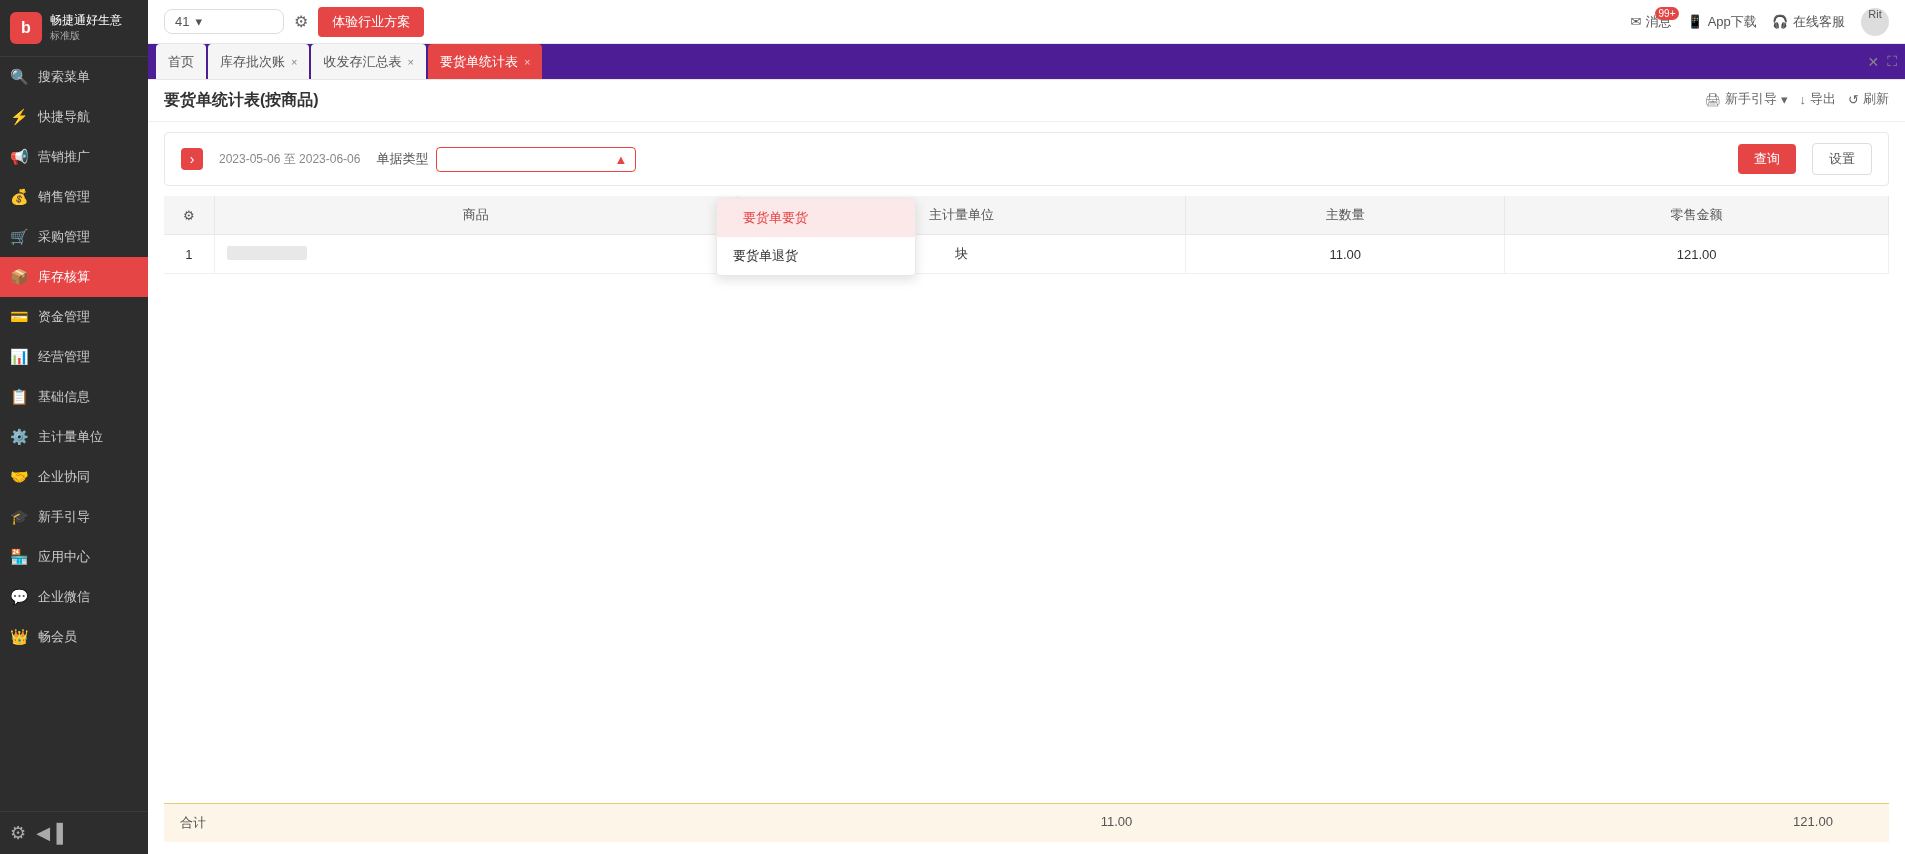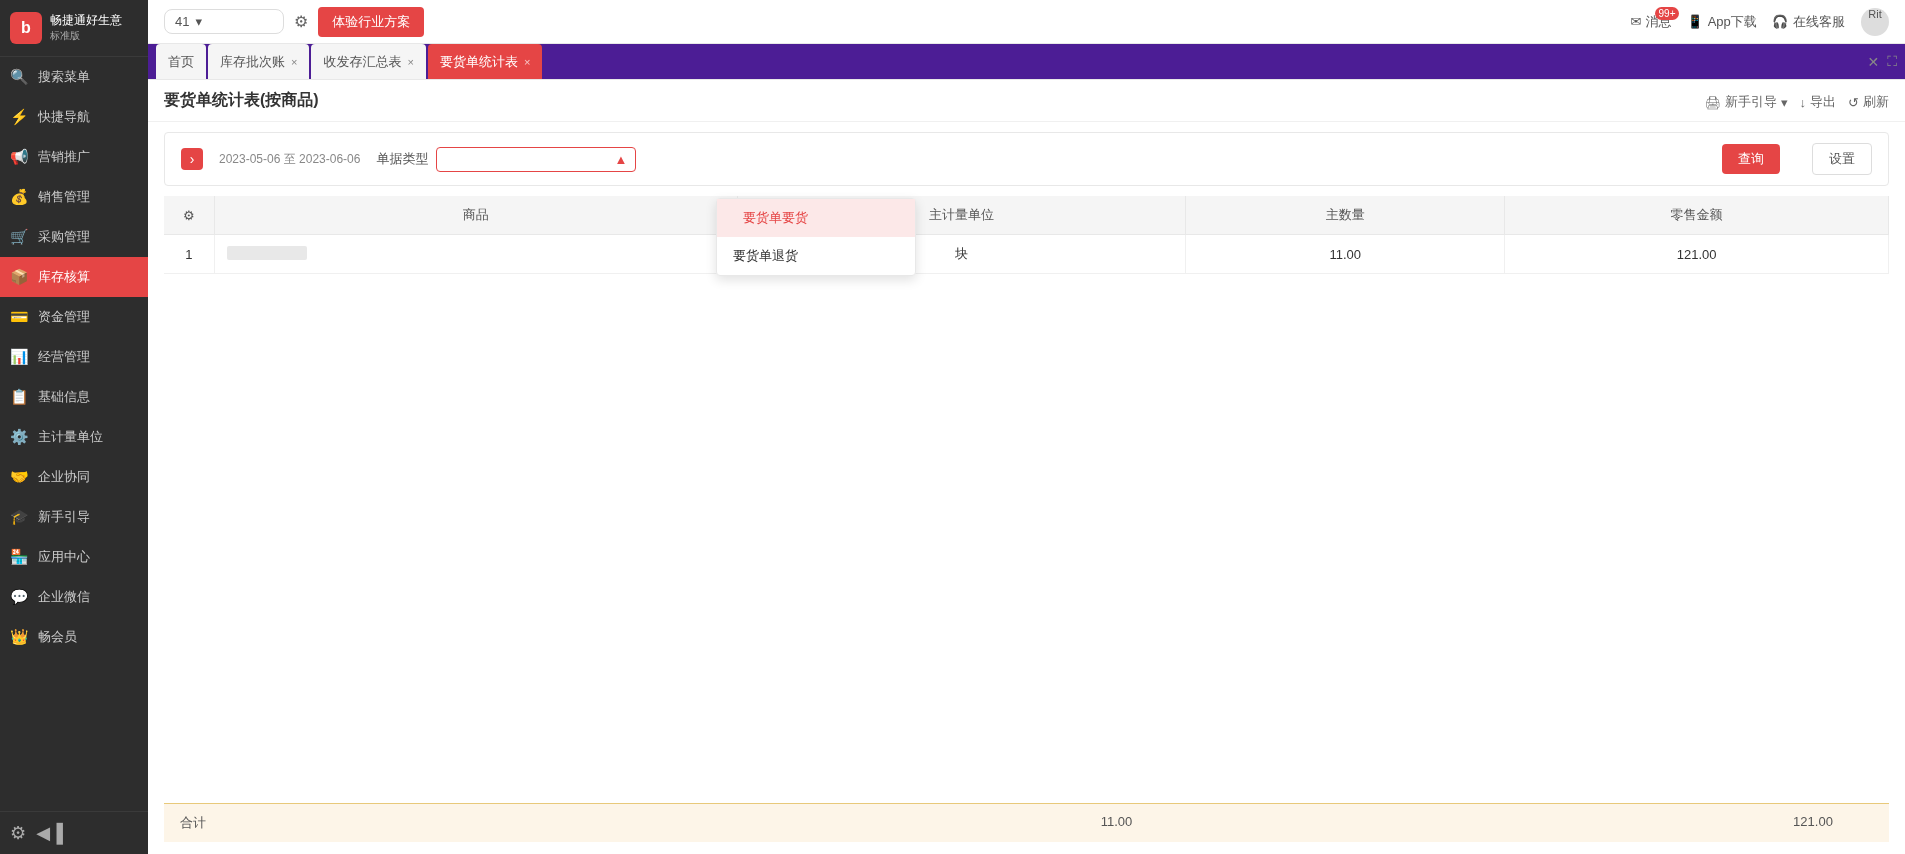--- a/index.html
+++ b/index.html
@@ -89,21 +89,21 @@
     .tab-close { margin-left: 6px; font-size: 11px; opacity: 0.7; }
     .tab-home { color: #555; }
 
     .tabs-right { margin-left: auto; display: flex; gap: 8px; align-items: center; color: #888; font-size: 16px; }
 
     
     .page { flex: 1; background: #fff; overflow-y: auto; display: flex; flex-direction: column; }
 
     
     .page-header {
-      display: flex; align-items: flex-end; justify-content: space-between;
+      display: flex; align-items: flex-start; justify-content: space-between;
       padding: 10px 16px; border-bottom: 1px solid #f0f0f0;
     }
     .page-title { font-size: 16px; font-weight: bold; color: #333; }
     .page-header-actions { display: flex; align-items: center; gap: 12px; font-size: 13px; color: #666; }
     .action-btn { display: flex; align-items: center; gap: 4px; cursor: pointer; }
 
     
     .filter-bar {
       background: #fff; border: 1px solid #e8e8e8; margin: 10px 16px;
       border-radius: 4px; padding: 10px 16px;
@@ -138,21 +138,21 @@
       font-size: 13px; min-width: 160px; color: #999;
     }
     .warehouse-dots { color: #aaa; cursor: pointer; }
 
     .query-btn {
       background: #e54545; color: #fff; border: none; border-radius: 4px;
       padding: 6px 16px; font-size: 13px; cursor: pointer;
     }
     .settings-btn {
       background: #fff; color: #555; border: 1px solid #ddd; border-radius: 4px;
-      padding: 6px 16px; font-size: 13px; cursor: pointer; margin-left: 16px;
+      padding: 6px 16px; font-size: 13px; cursor: pointer;
     }
     .dropdown-menu {
       position: absolute;
       top: 198px;
       left: 716px;
       background: #fff;
       border: 1px solid #e8e8e8;
       border-radius: 4px;
       box-shadow: 0 4px 12px rgba(0,0,0,0.12);
       width: 200px;

